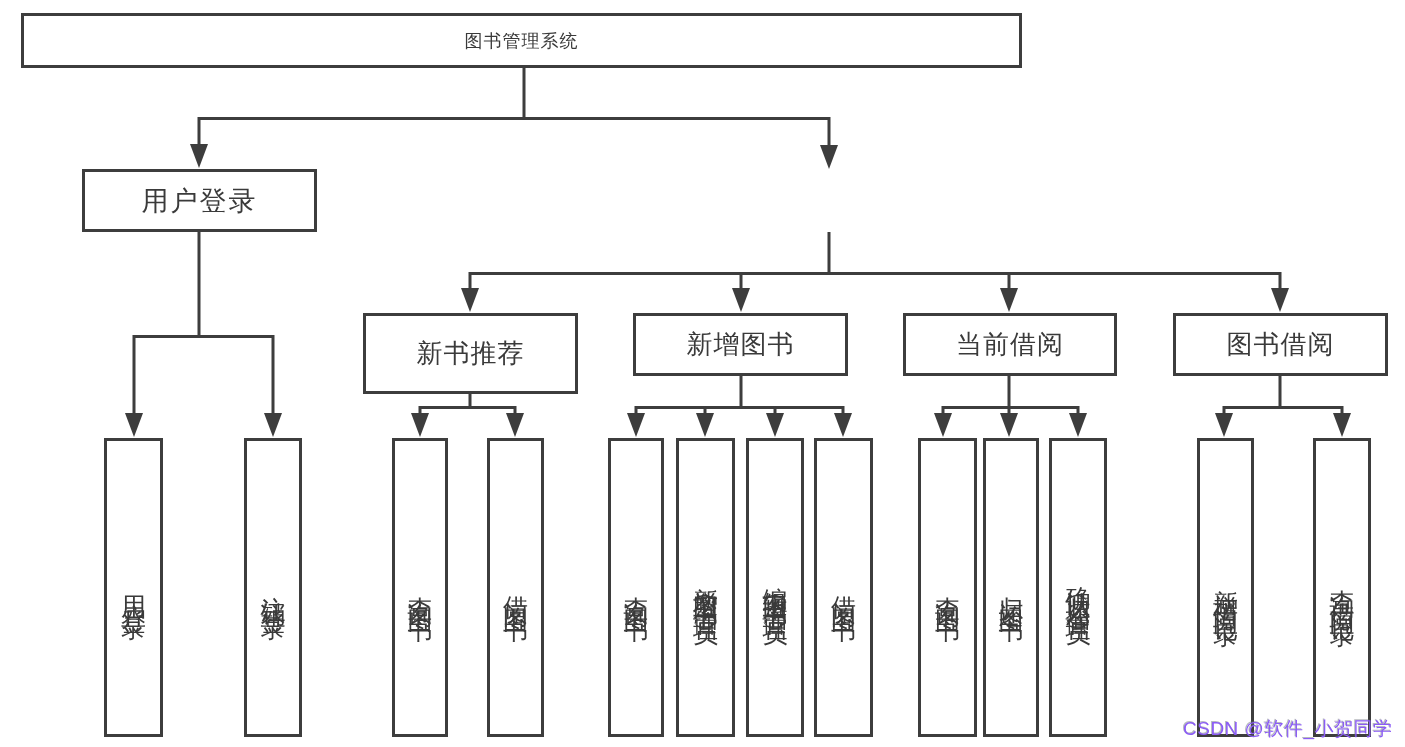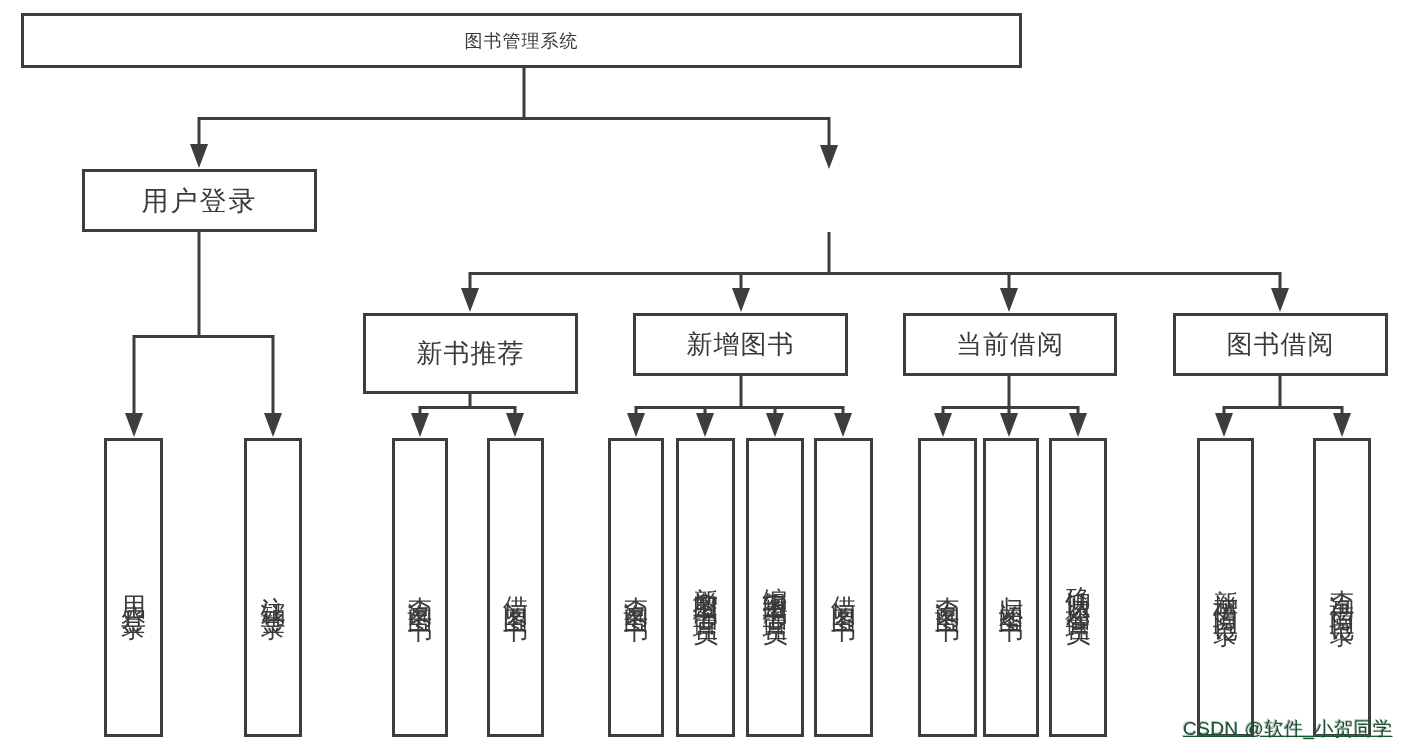--- a/index.html
+++ b/index.html
@@ -42,26 +42,25 @@
     font-size: 25px;
     letter-spacing: 7px;
     line-height: 1;
     padding-top: 4px;
   }
   .watermark {
     position: absolute;
     left: 1183px;
     top: 716px;
     font-size: 19px;
-    color: #14532d;
+    color: #8b5cf6;
     letter-spacing: 0.5px;
     white-space: nowrap;
     text-shadow: -1px -1px 0 rgba(96, 101, 110, 0.45);
     z-index: 5;
-    text-decoration: underline;
   }
 </style>
 </head>
 <body>
 
 <div class="canvas">
 
   <svg class="edges" viewBox="0 0 1405 747" xmlns="http://www.w3.org/2000/svg">
     <g stroke="#3d3d3d" stroke-width="3" fill="none">
       <path d="M524,68 L524,118.5 M199,146 L199,118.5 L829,118.5 L829,147"></path>

